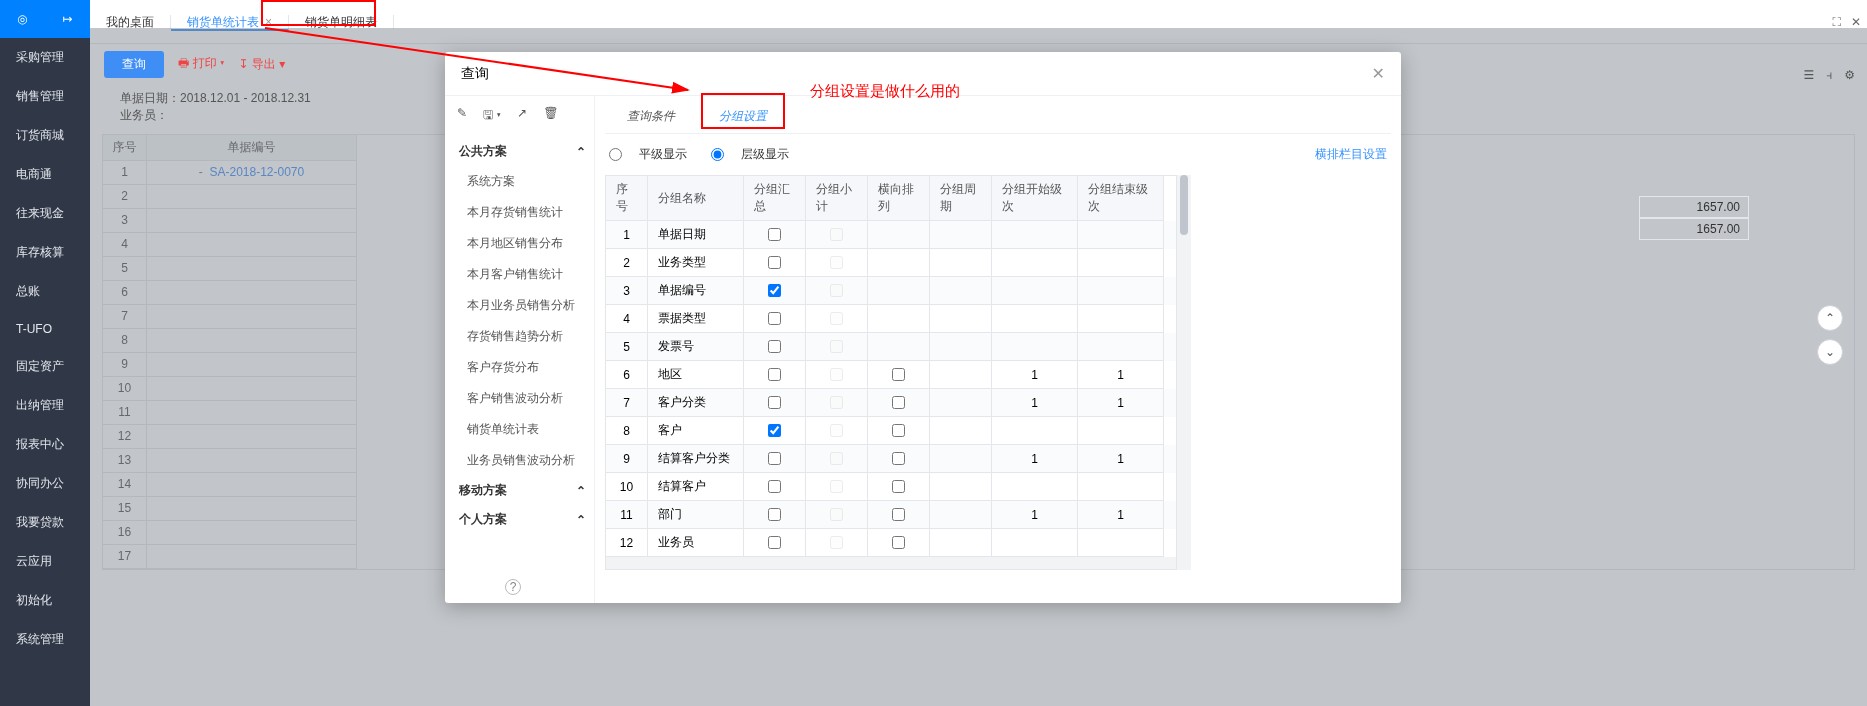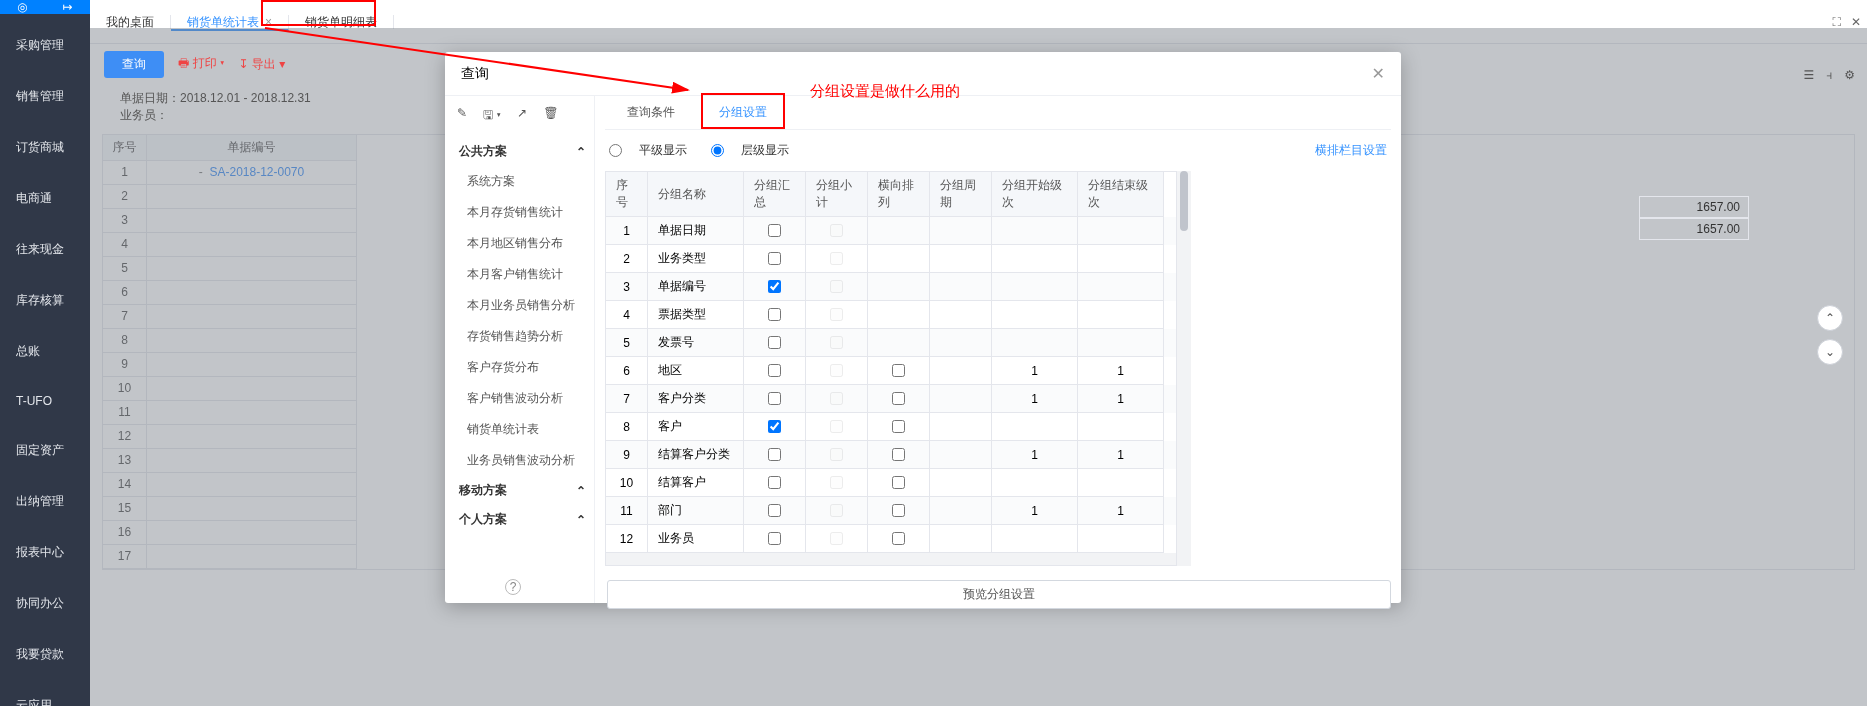--- a/index.html
+++ b/index.html
@@ -3,21 +3,21 @@
   <meta charset="utf-8">
   <style>
     * { margin: 0; padding: 0; box-sizing: border-box; font-family: "Microsoft YaHei", Arial, sans-serif; font-size: 12px; }
     body { background: #fff; overflow: hidden; }
     .app { display: flex; height: 706px; width: 1867px; }
 
     
     .sidebar { width: 90px; background: #303848; height: 100%; display: flex; flex-direction: column; }
     .sidebar-top { height: 38px; background: #0081ff; display: flex; align-items: center; justify-content: space-around; }
     .sidebar-top span { color: #fff; cursor: pointer; }
-    .sidebar-item { color: #e3e6eb; padding: 11px 10px 11px 16px; cursor: pointer; margin-top: 12px; }
+    .sidebar-item { color: #e3e6eb; padding: 11px 10px 11px 16px; cursor: pointer; }
 
     
     .main { flex: 1; display: flex; flex-direction: column; position: relative; }
 
     
     .tabs { height: 44px; display: flex; align-items: center; border-bottom: 1px solid #e4e6ec; position: relative; }
     .tab { padding: 0 16px; height: 28px; line-height: 28px; color: #333; cursor: pointer; border-right: 1px solid #e4e6ec; }
     .tab.active { color: #3492ff; border-bottom: 2px solid #3492ff; }
     .tab-close { font-style: normal; margin-left: 6px; color: #999; }
     .tab-controls { position: absolute; right: 6px; display: flex; gap: 10px; color: #666; }
@@ -55,21 +55,21 @@
 
     .modal-body { display: flex; height: 508px; border-top: 1px solid #eef0f4; }
     .mb-left { width: 150px; border-right: 1px solid #eef0f4; padding: 10px 0 10px 6px; position: relative; }
     .mb-left-icons { display: flex; gap: 16px; padding: 0 6px 10px 6px; color: #555; font-size: 14px; }
     .sch-section { padding: 6px 8px; font-weight: 700; color: #333; display: flex; justify-content: space-between; align-items: center; cursor: pointer; }
     .sch-item { padding: 7px 16px; color: #555; cursor: pointer; }
     .help-icon { position: absolute; bottom: 8px; left: 60px; color: #888; border: 1px solid #bbb; border-radius: 50%; width: 16px; height: 16px; line-height: 14px; text-align: center; cursor: pointer; }
 
     .mb-right { flex: 1; padding: 0 10px; display: flex; flex-direction: column; }
     .inner-tabs { height: 38px; display: flex; align-items: flex-end; gap: 0; border-bottom: 1px solid #eef0f4; position: relative; }
-    .inner-tab { padding: 8px 22px; color: #555; cursor: pointer; }
+    .inner-tab { padding: 8px 22px; color: #555; cursor: pointer; font-style: italic; }
     .inner-tab.active { color: #3492ff; }
     .red-box-inner { position: absolute; left: 96px; top: -3px; width: 84px; height: 36px; border: 2px solid red; pointer-events: none; }
 
     .radio-row { display: flex; align-items: center; gap: 20px; padding: 12px 4px; justify-content: space-between; }
     .radio-group { display: flex; gap: 24px; color: #333; }
     .radio-group label { display: flex; align-items: center; gap: 17px; cursor: pointer; }
     .link-blue { color: #3492ff; cursor: pointer; }
 
     .grp-table { border: 1px solid #e4e6ec; }
     .grp-row { display: flex; }
@@ -493,21 +493,20 @@
                     <div class="gc-en"></div>
                   </div>
                 </div>
               <div class="h-scroll"></div>
             </div>
             <div class="v-scroll">
                 <div class="v-thumb"></div>
               </div>
           </div>
 
-          <button class="preview-btn">预览分组设置</button>
         </div>
       </div>
     </div>
 
     <div class="arrows">
       <button>⌃</button>
       <button>⌄</button>
     </div>
 
     <svg class="ann-line" style="left:170px; top:10px; width:450px; height:100px;">

